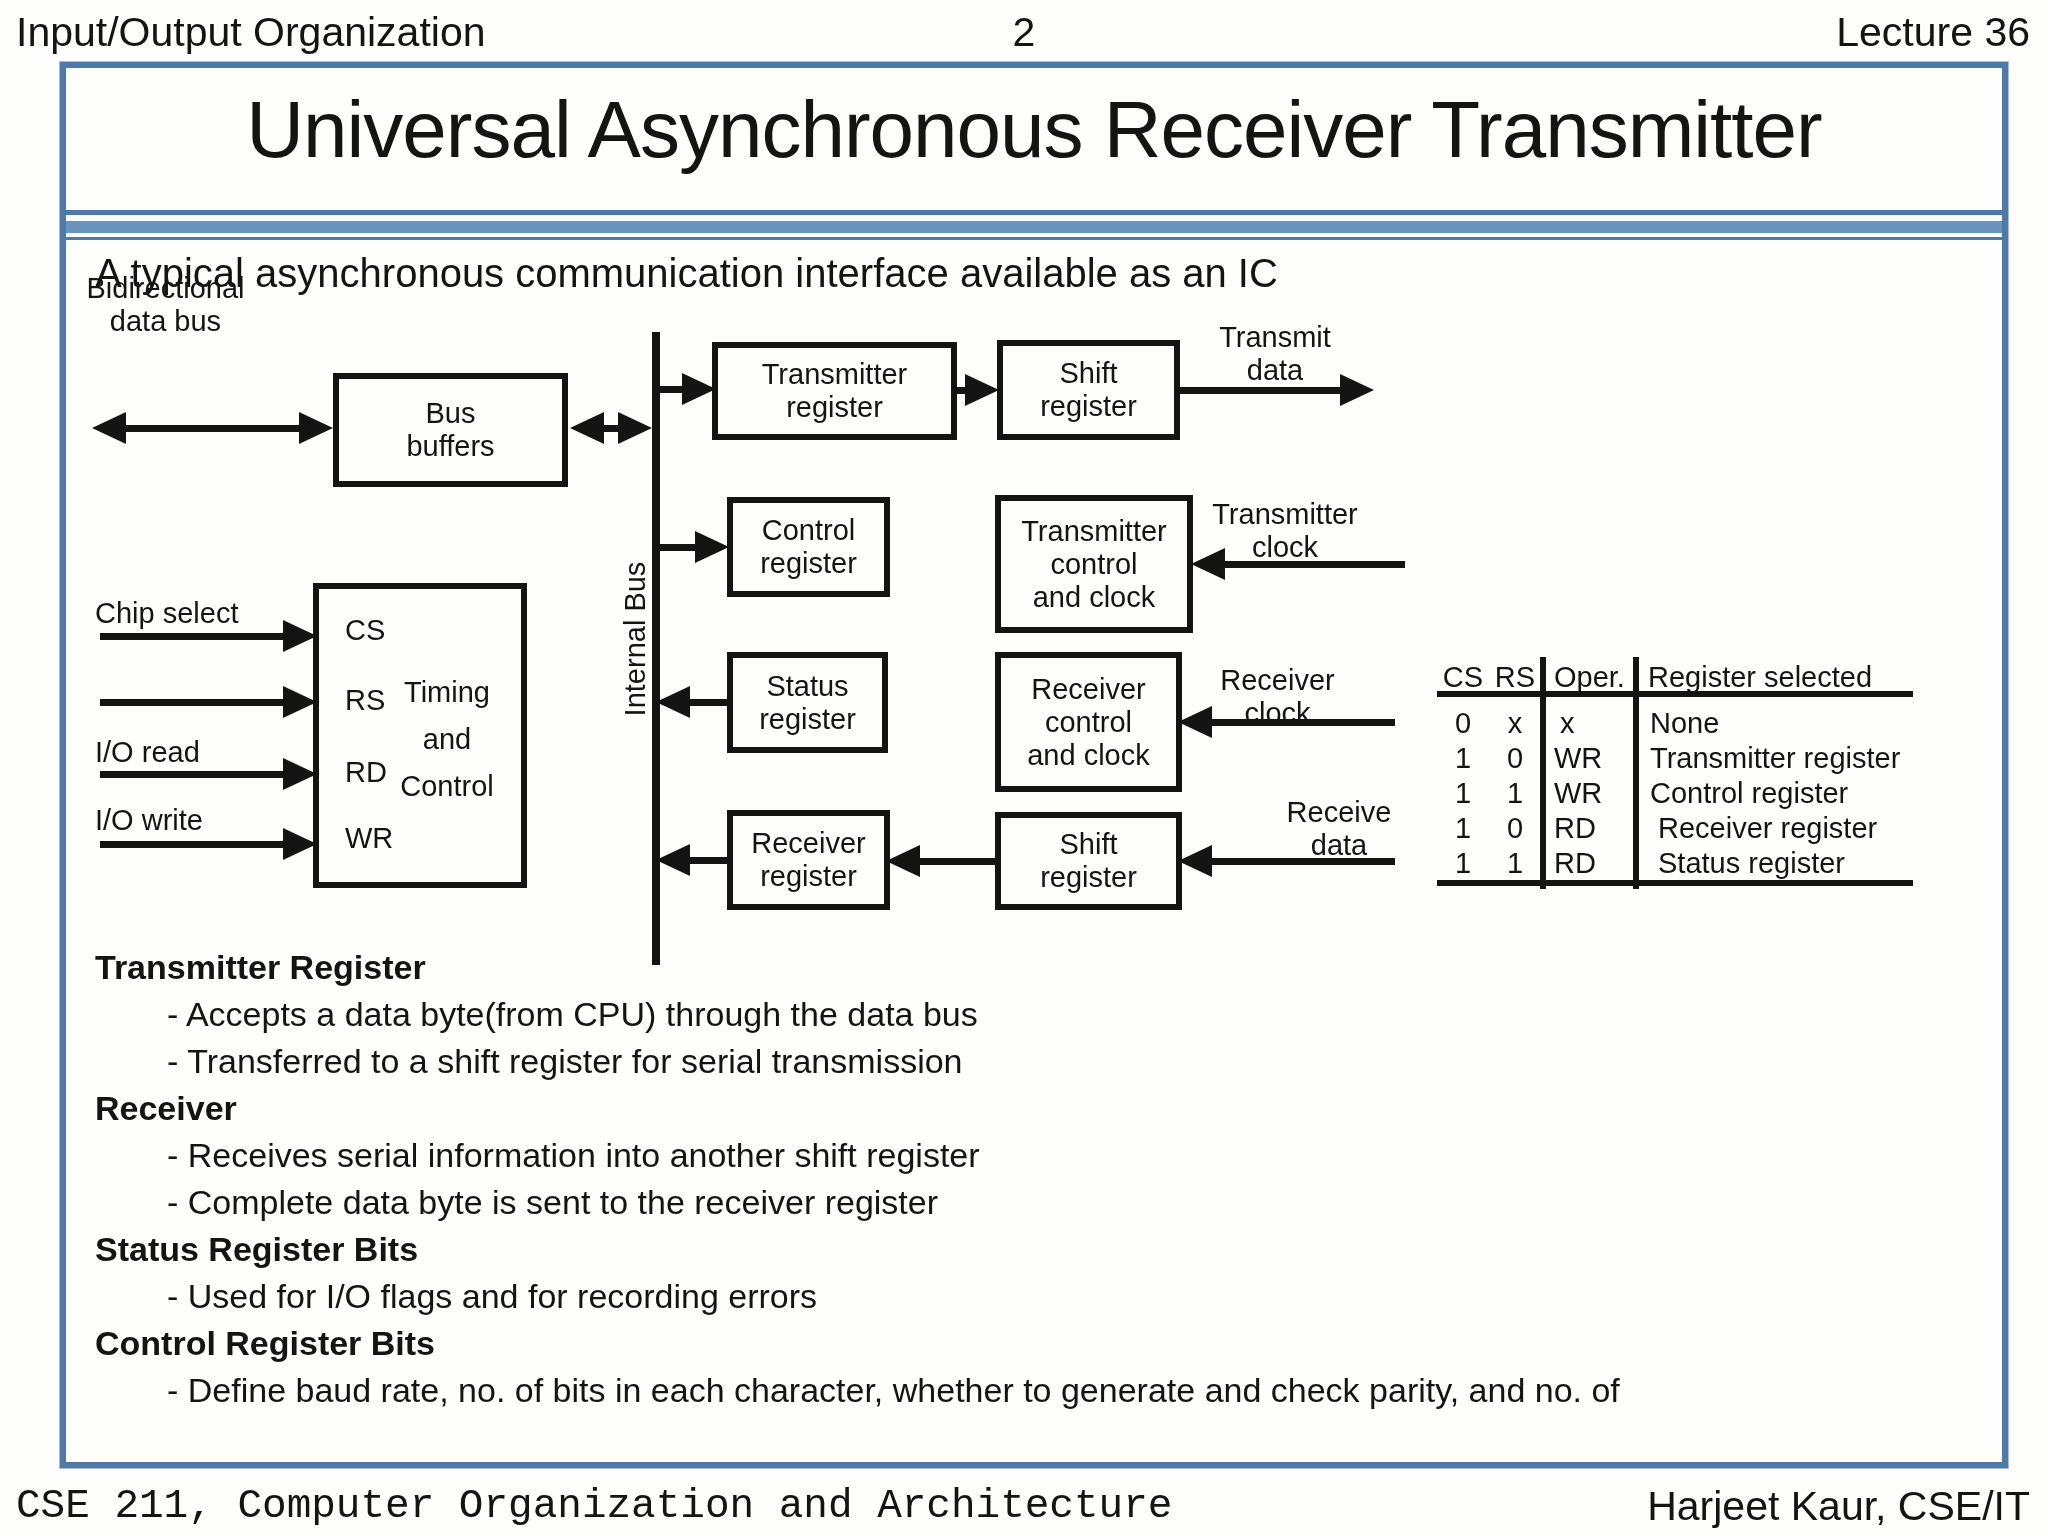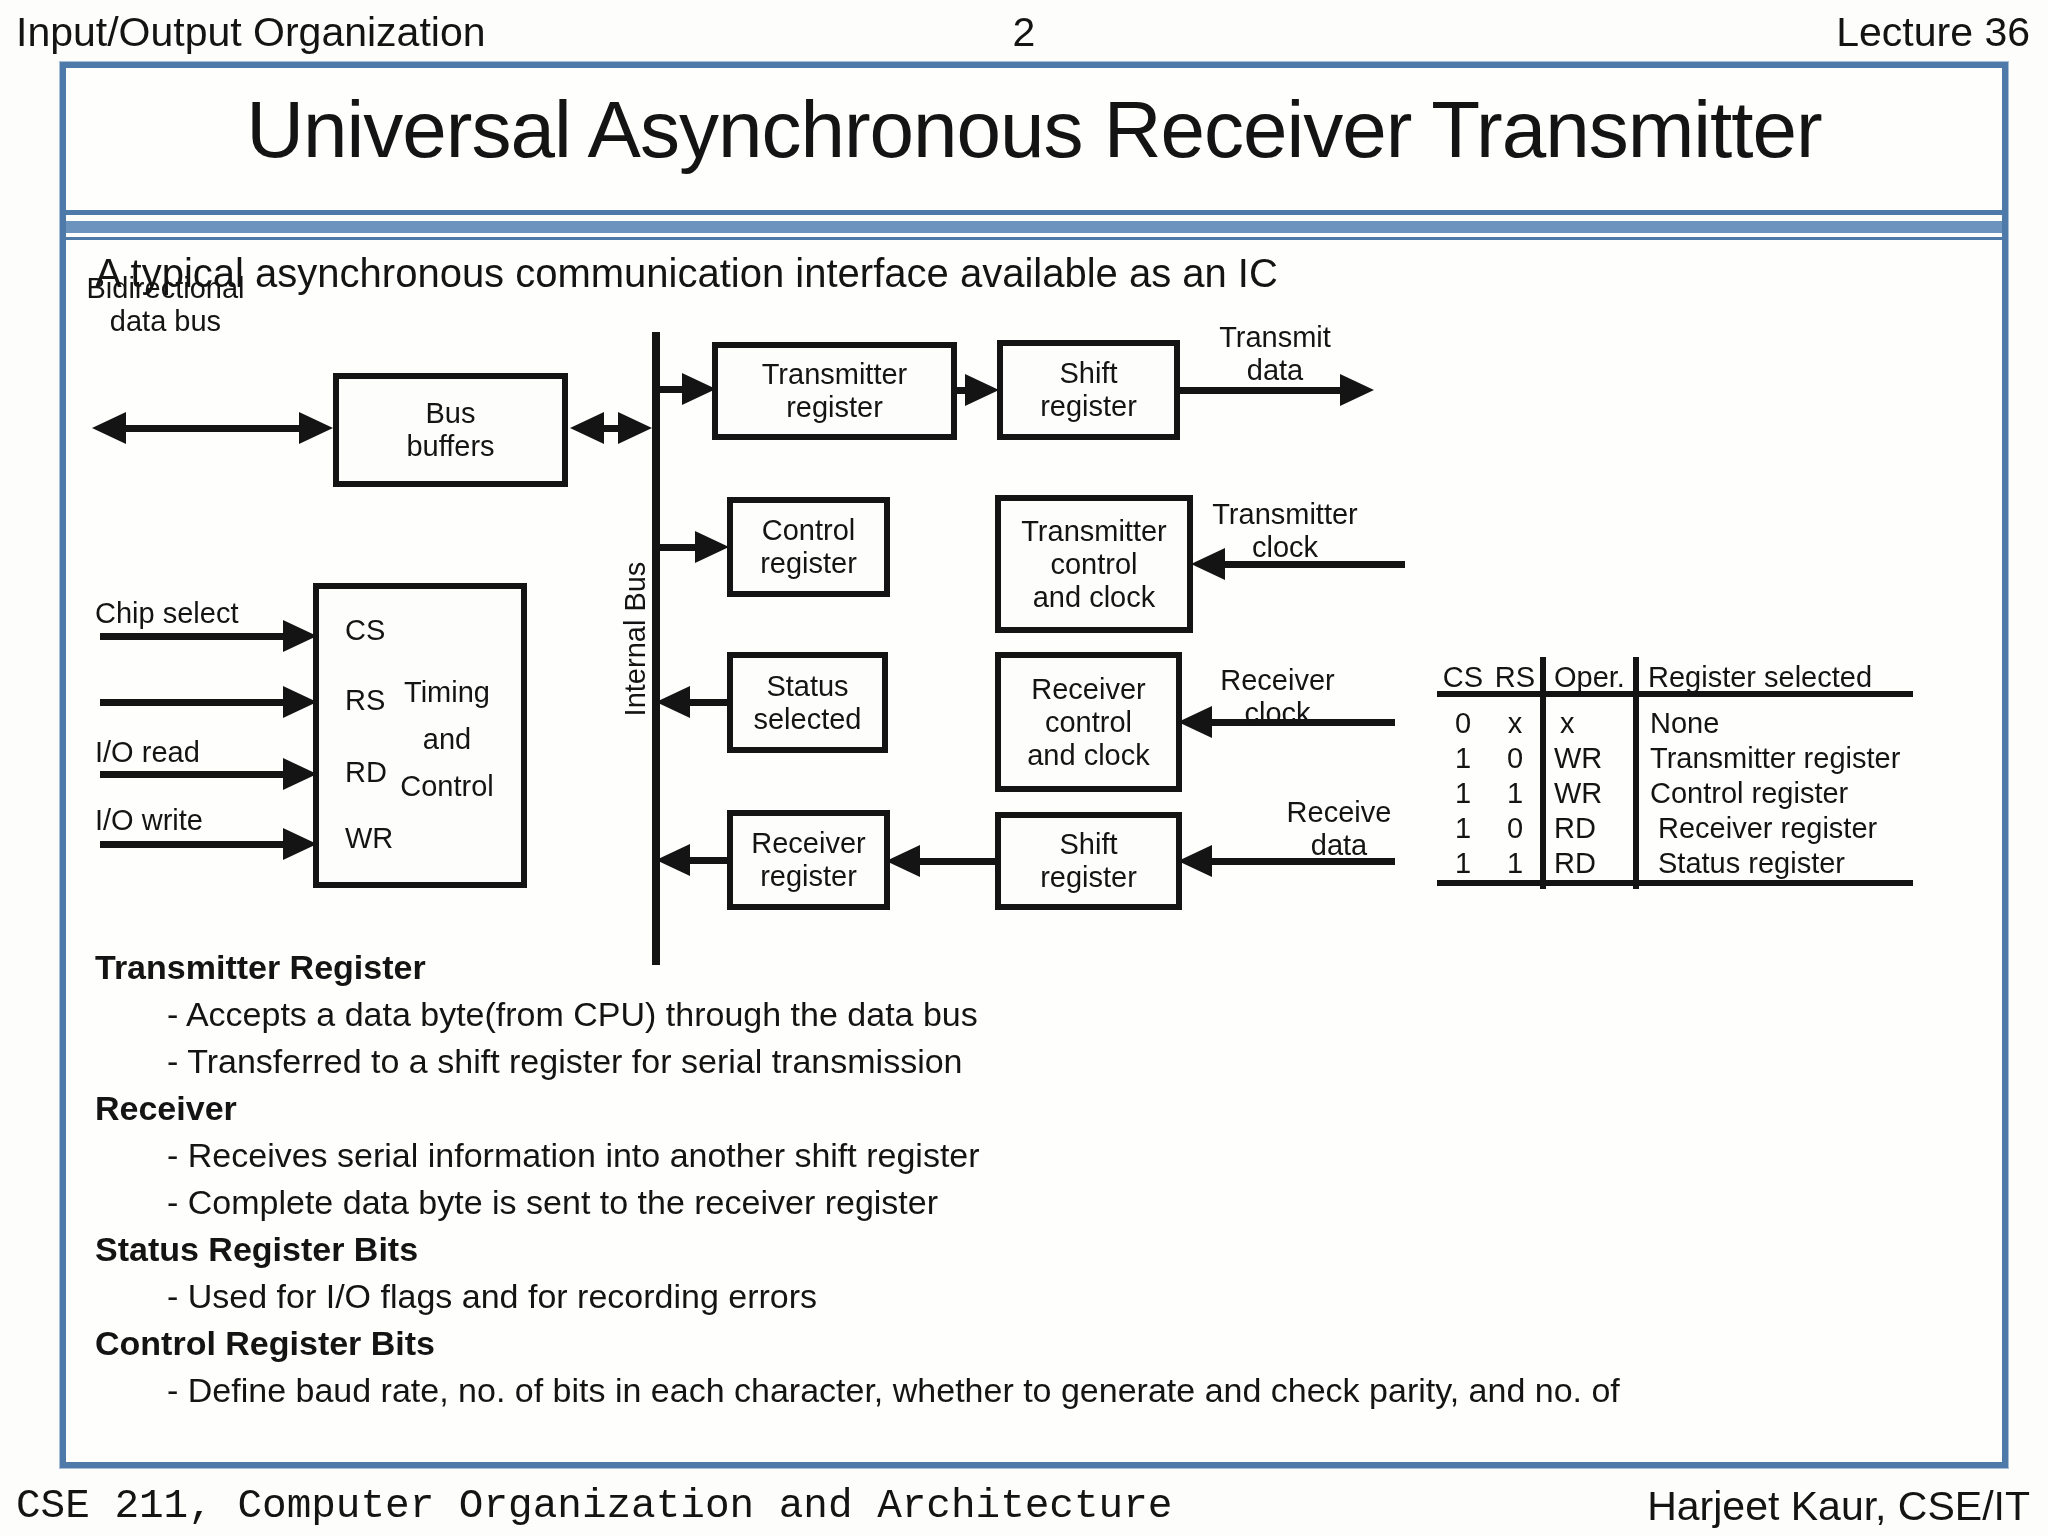--- a/index.html
+++ b/index.html
@@ -75,21 +75,21 @@
   <div class="box" style="left:712px;top:342px;width:245px;height:98px">Transmitter
 register</div>
   <div class="box" style="left:997px;top:340px;width:183px;height:100px">Shift
 register</div>
   <div class="box" style="left:727px;top:497px;width:163px;height:100px">Control
 register</div>
   <div class="box" style="left:995px;top:495px;width:198px;height:138px">Transmitter
 control
 and clock</div>
   <div class="box" style="left:727px;top:652px;width:161px;height:101px">Status
-selected</div>
+register</div>
   <div class="box" style="left:995px;top:652px;width:187px;height:140px">Receiver
 control
 and clock</div>
   <div class="box" style="left:727px;top:810px;width:163px;height:100px">Receiver
 register</div>
   <div class="box" style="left:995px;top:812px;width:187px;height:98px">Shift
 register</div>
 
   <div class="sh" style="left:118px;top:425px;width:190px"></div>
   <div class="ah l" style="left:92px;top:412px"></div>

